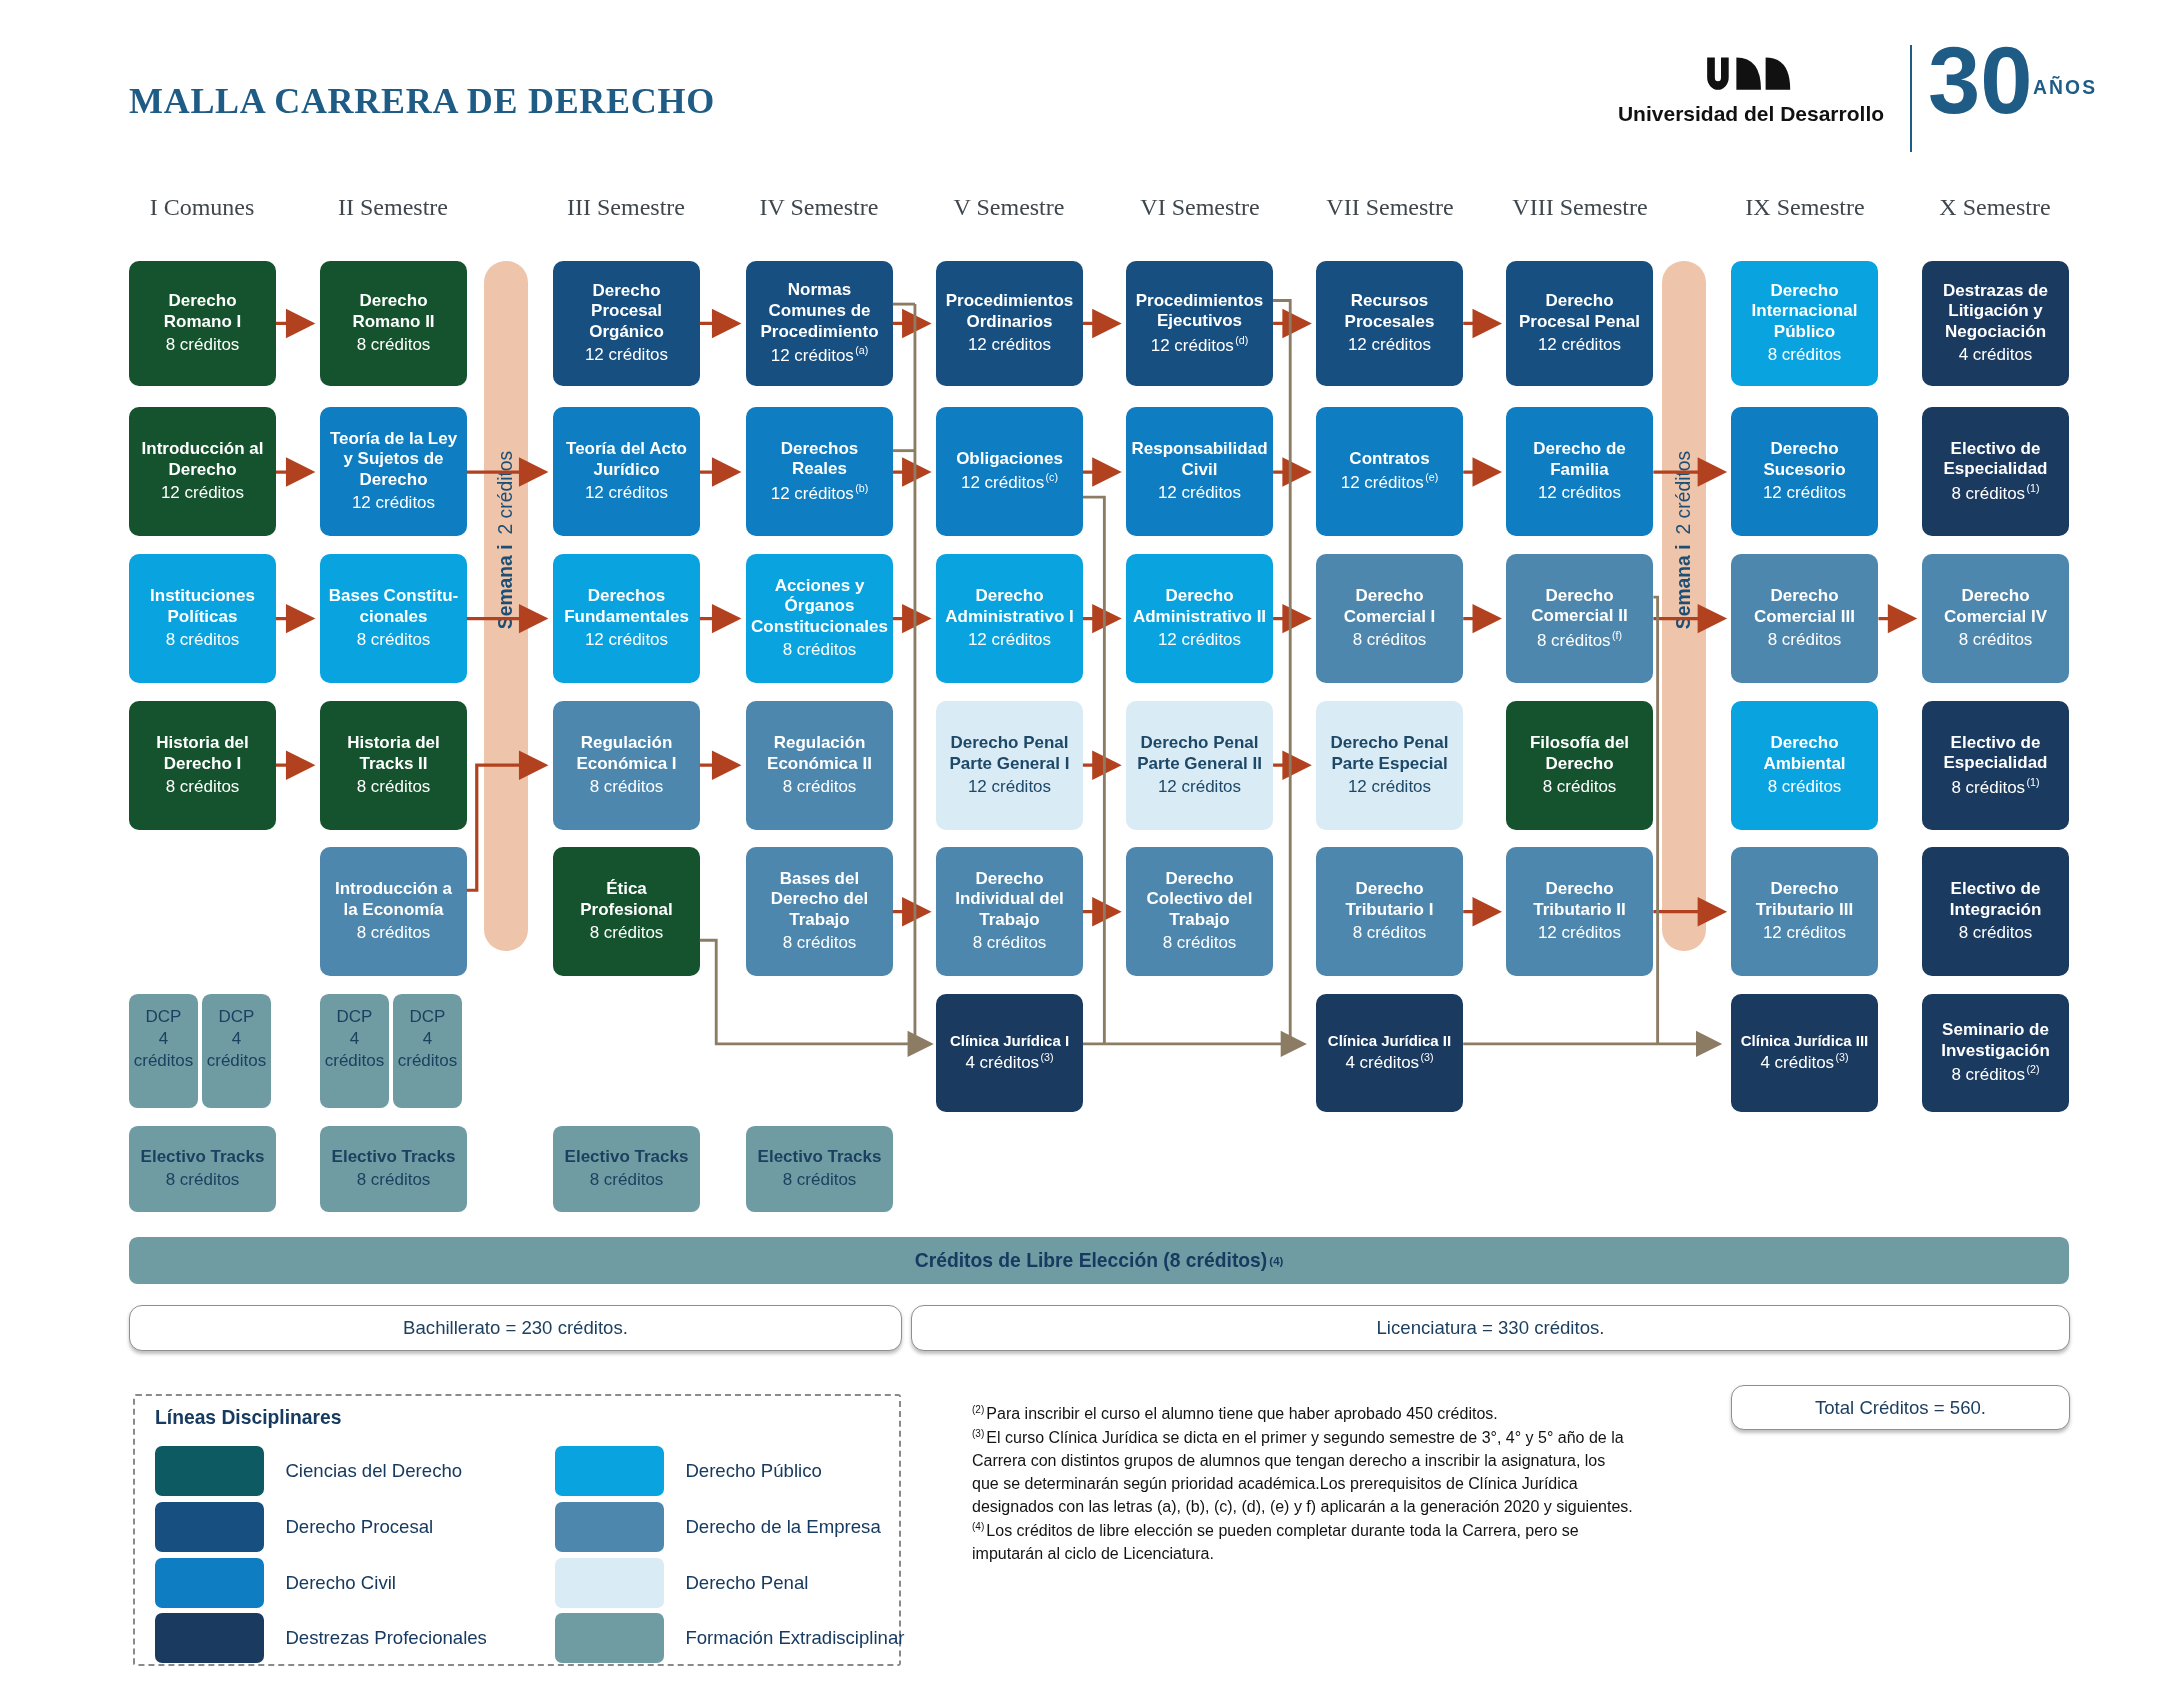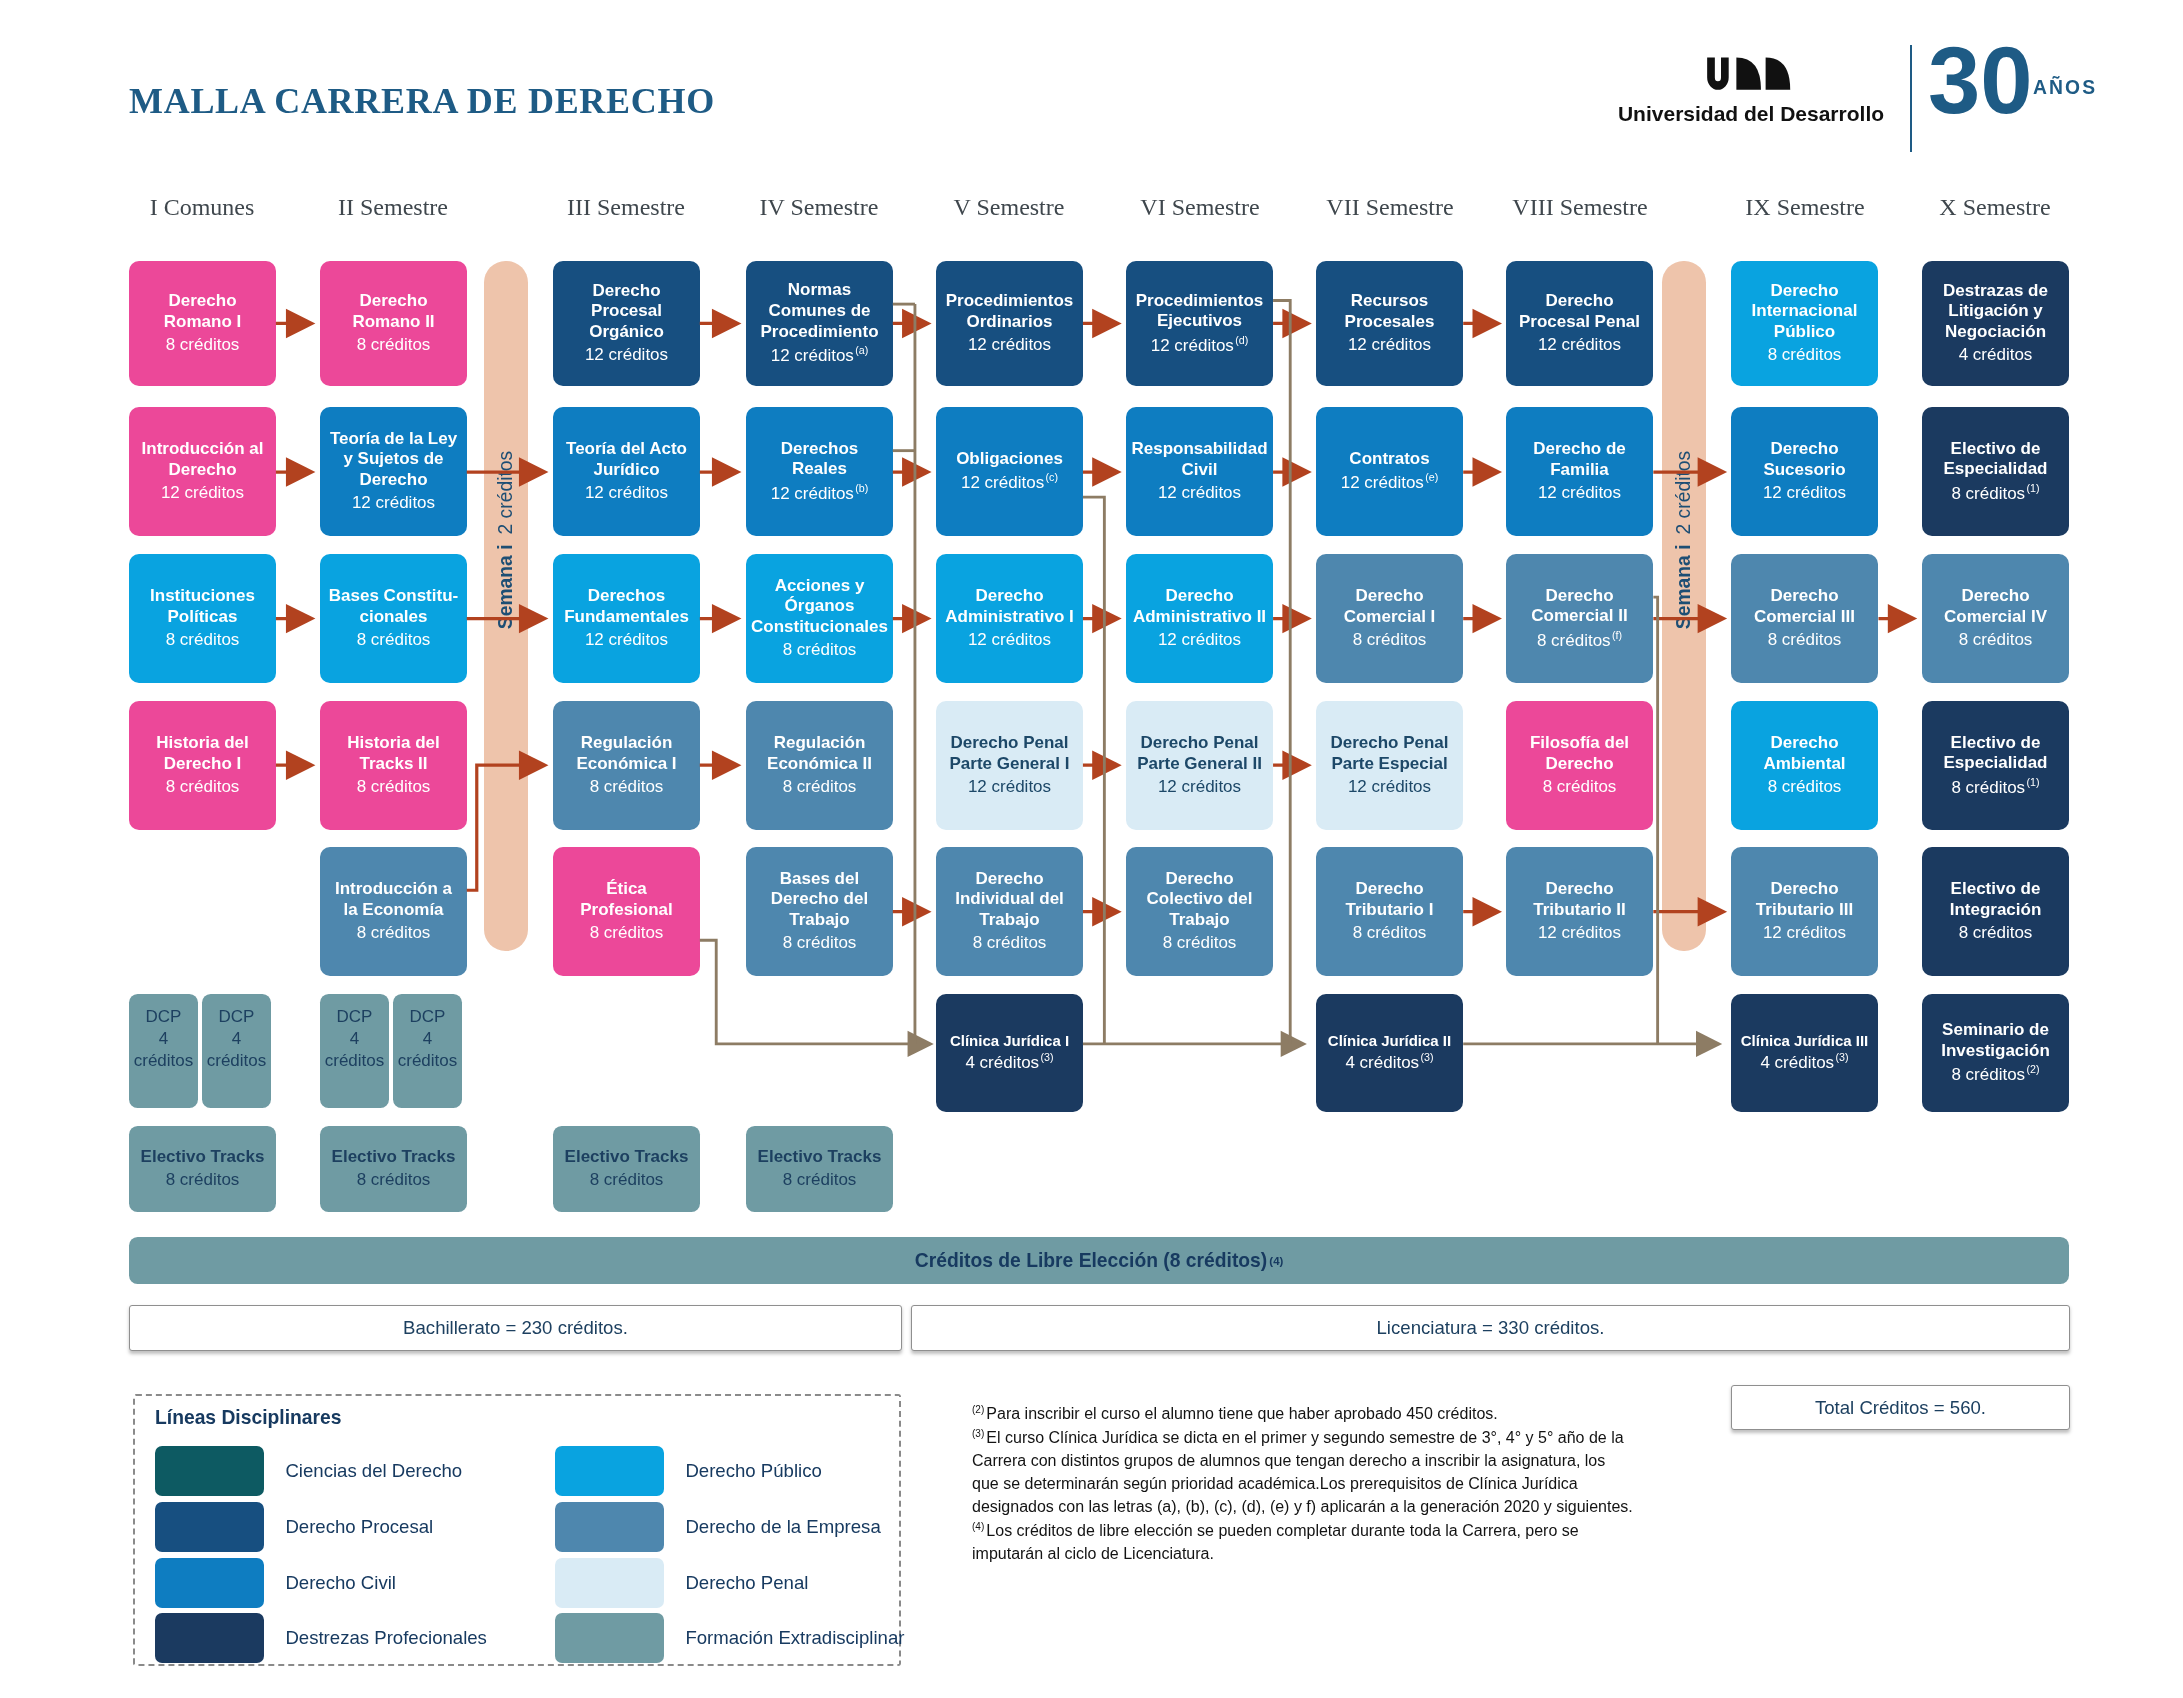--- a/index.html
+++ b/index.html
@@ -19,21 +19,21 @@
   
   .sem-h{position:absolute;top:194px;transform:translateX(-50%);font-family:"Liberation Serif",serif;
           font-size:24px;color:#3f474d;white-space:nowrap;}
   
   .course{position:absolute;width:147px;border-radius:10px;display:flex;flex-direction:column;
           align-items:center;justify-content:center;text-align:center;color:#fff;
           padding:4.3px 5.7px;box-sizing:border-box;z-index:2;}
   .cname{font-weight:700;font-size:17px;line-height:1.22;}
   .ccred{font-size:17px;line-height:1.3;margin-top:1.4px;}
   .ccred sup{font-size:10.7px;margin-left:1.4px;}
-  .c-ciencias{background:#ec4899;}
+  .c-ciencias{background:#14532d;}
   .c-procesal{background:#174f80;}
   .c-civil{background:#0e7dc1;}
   .c-publico{background:#09a3e0;}
   .c-empresa{background:#4e87ae;}
   .c-penal{background:#d9ebf5;color:#1d4868;}
   .c-destrezas{background:#1b3a60;}
   .clinic .cname{font-size:15px;}
   
   .sem-bar{position:absolute;top:261px;width:44px;height:690px;background:#eec4ab;
           border-radius:21.4px;z-index:1;}
@@ -47,21 +47,21 @@
   .dcp .t{font-weight:400;}
   .track{position:absolute;width:147px;height:86px;top:1126px;background:#6f9ba3;border-radius:8.6px;
           display:flex;flex-direction:column;align-items:center;justify-content:center;
           color:#1d4060;font-size:17px;line-height:1.35;z-index:2;}
   .track .t{font-weight:700;}
   
   .free-bar{position:absolute;left:129px;top:1237px;width:1940px;height:47px;background:#6f9ba3;
           border-radius:8.6px;display:flex;align-items:center;justify-content:center;
           color:#173a60;font-size:19.3px;font-weight:700;z-index:2;}
   .free-bar sup{font-size:11.4px;margin-left:2.1px;}
-  .sum-box{position:absolute;background:#fff;border:1.4px solid #8f8f8f;border-radius:3px;
+  .sum-box{position:absolute;background:#fff;border:1.4px solid #8f8f8f;border-radius:13px;
           box-shadow:0 2.1px 3.6px rgba(0,0,0,.25);display:flex;align-items:center;justify-content:center;
           color:#1d4060;font-size:18.6px;z-index:2;}
   
   .legend{position:absolute;left:133px;top:1394px;width:768px;height:272px;
           border:2.1px dashed #8a8a8a;border-radius:2.9px;box-sizing:border-box;z-index:2;}
   .legend-title{position:absolute;left:20px;top:11.4px;font-size:19.3px;font-weight:700;color:#173a60;}
   .lg-item{position:absolute;display:flex;align-items:center;}
   .lg-swatch{width:109px;height:50px;border-radius:7.1px;flex:0 0 auto;}
   .lg-label{margin-left:21.4px;font-size:18.6px;color:#173a60;white-space:nowrap;}
   

